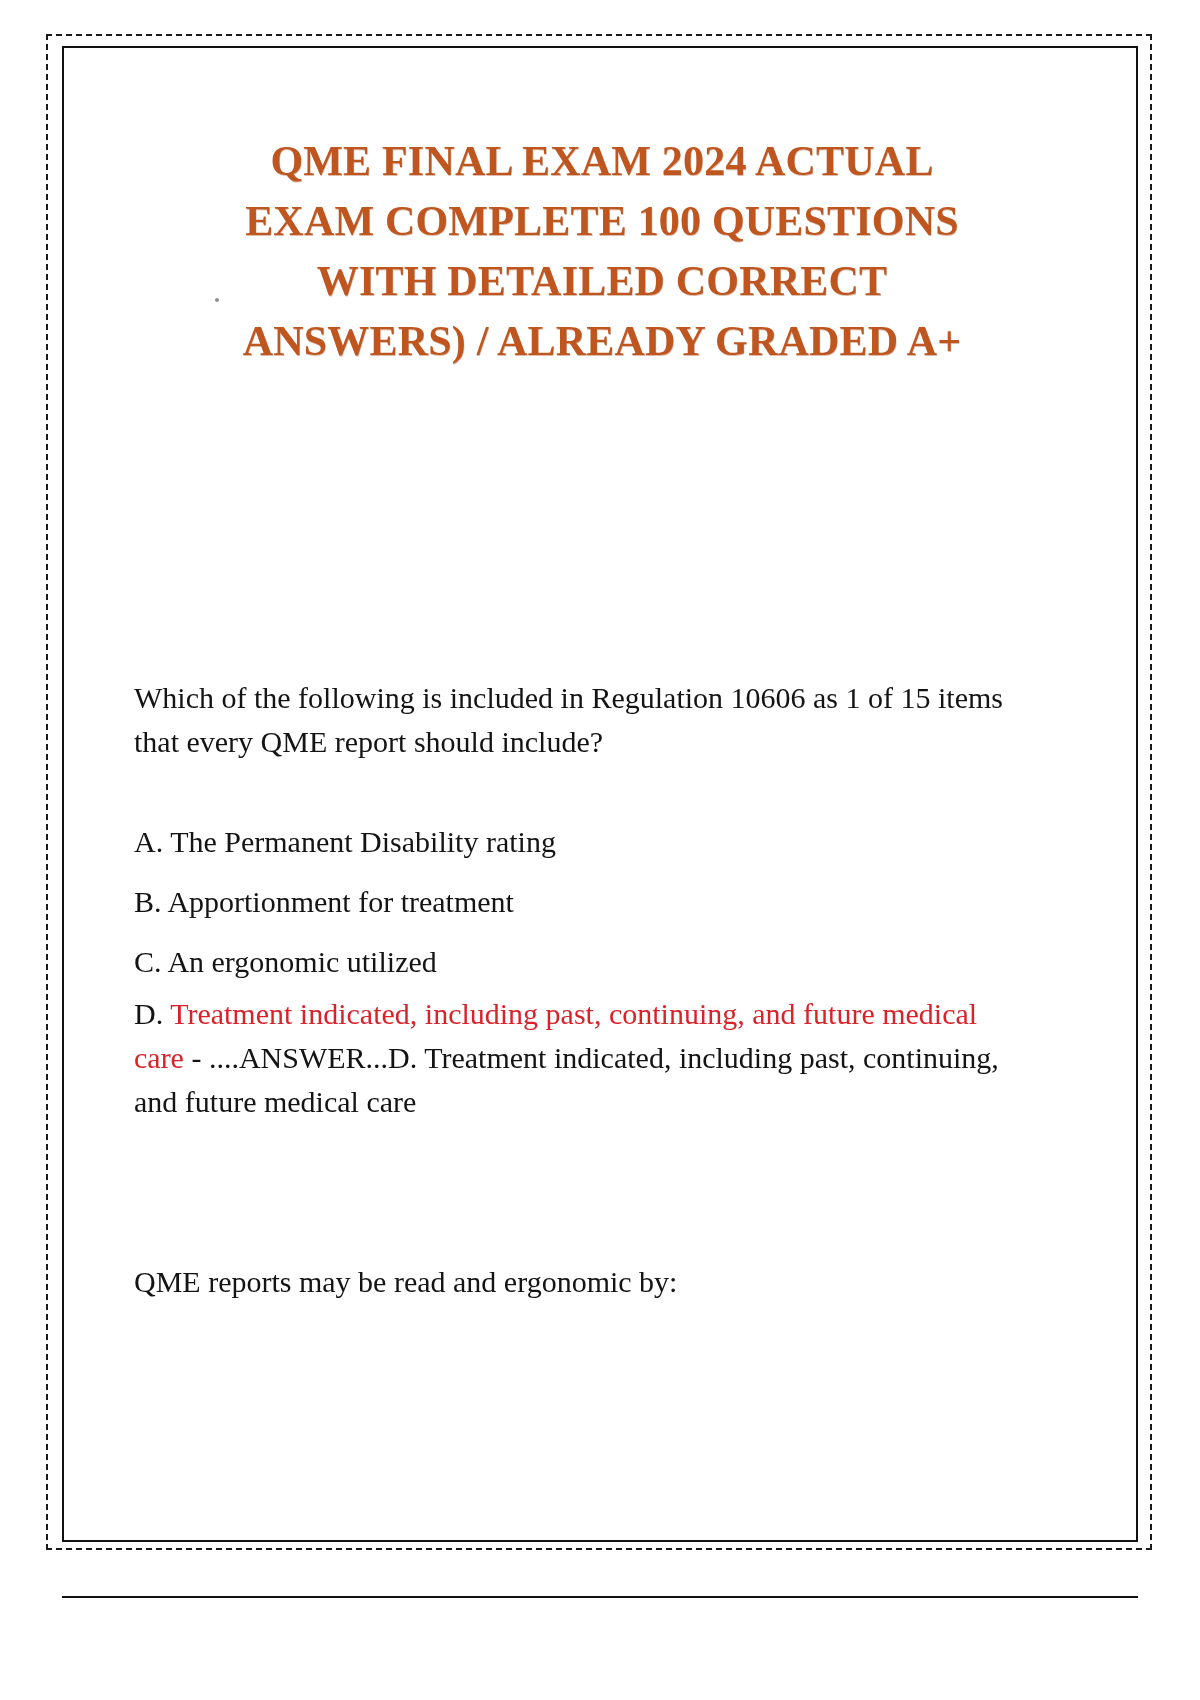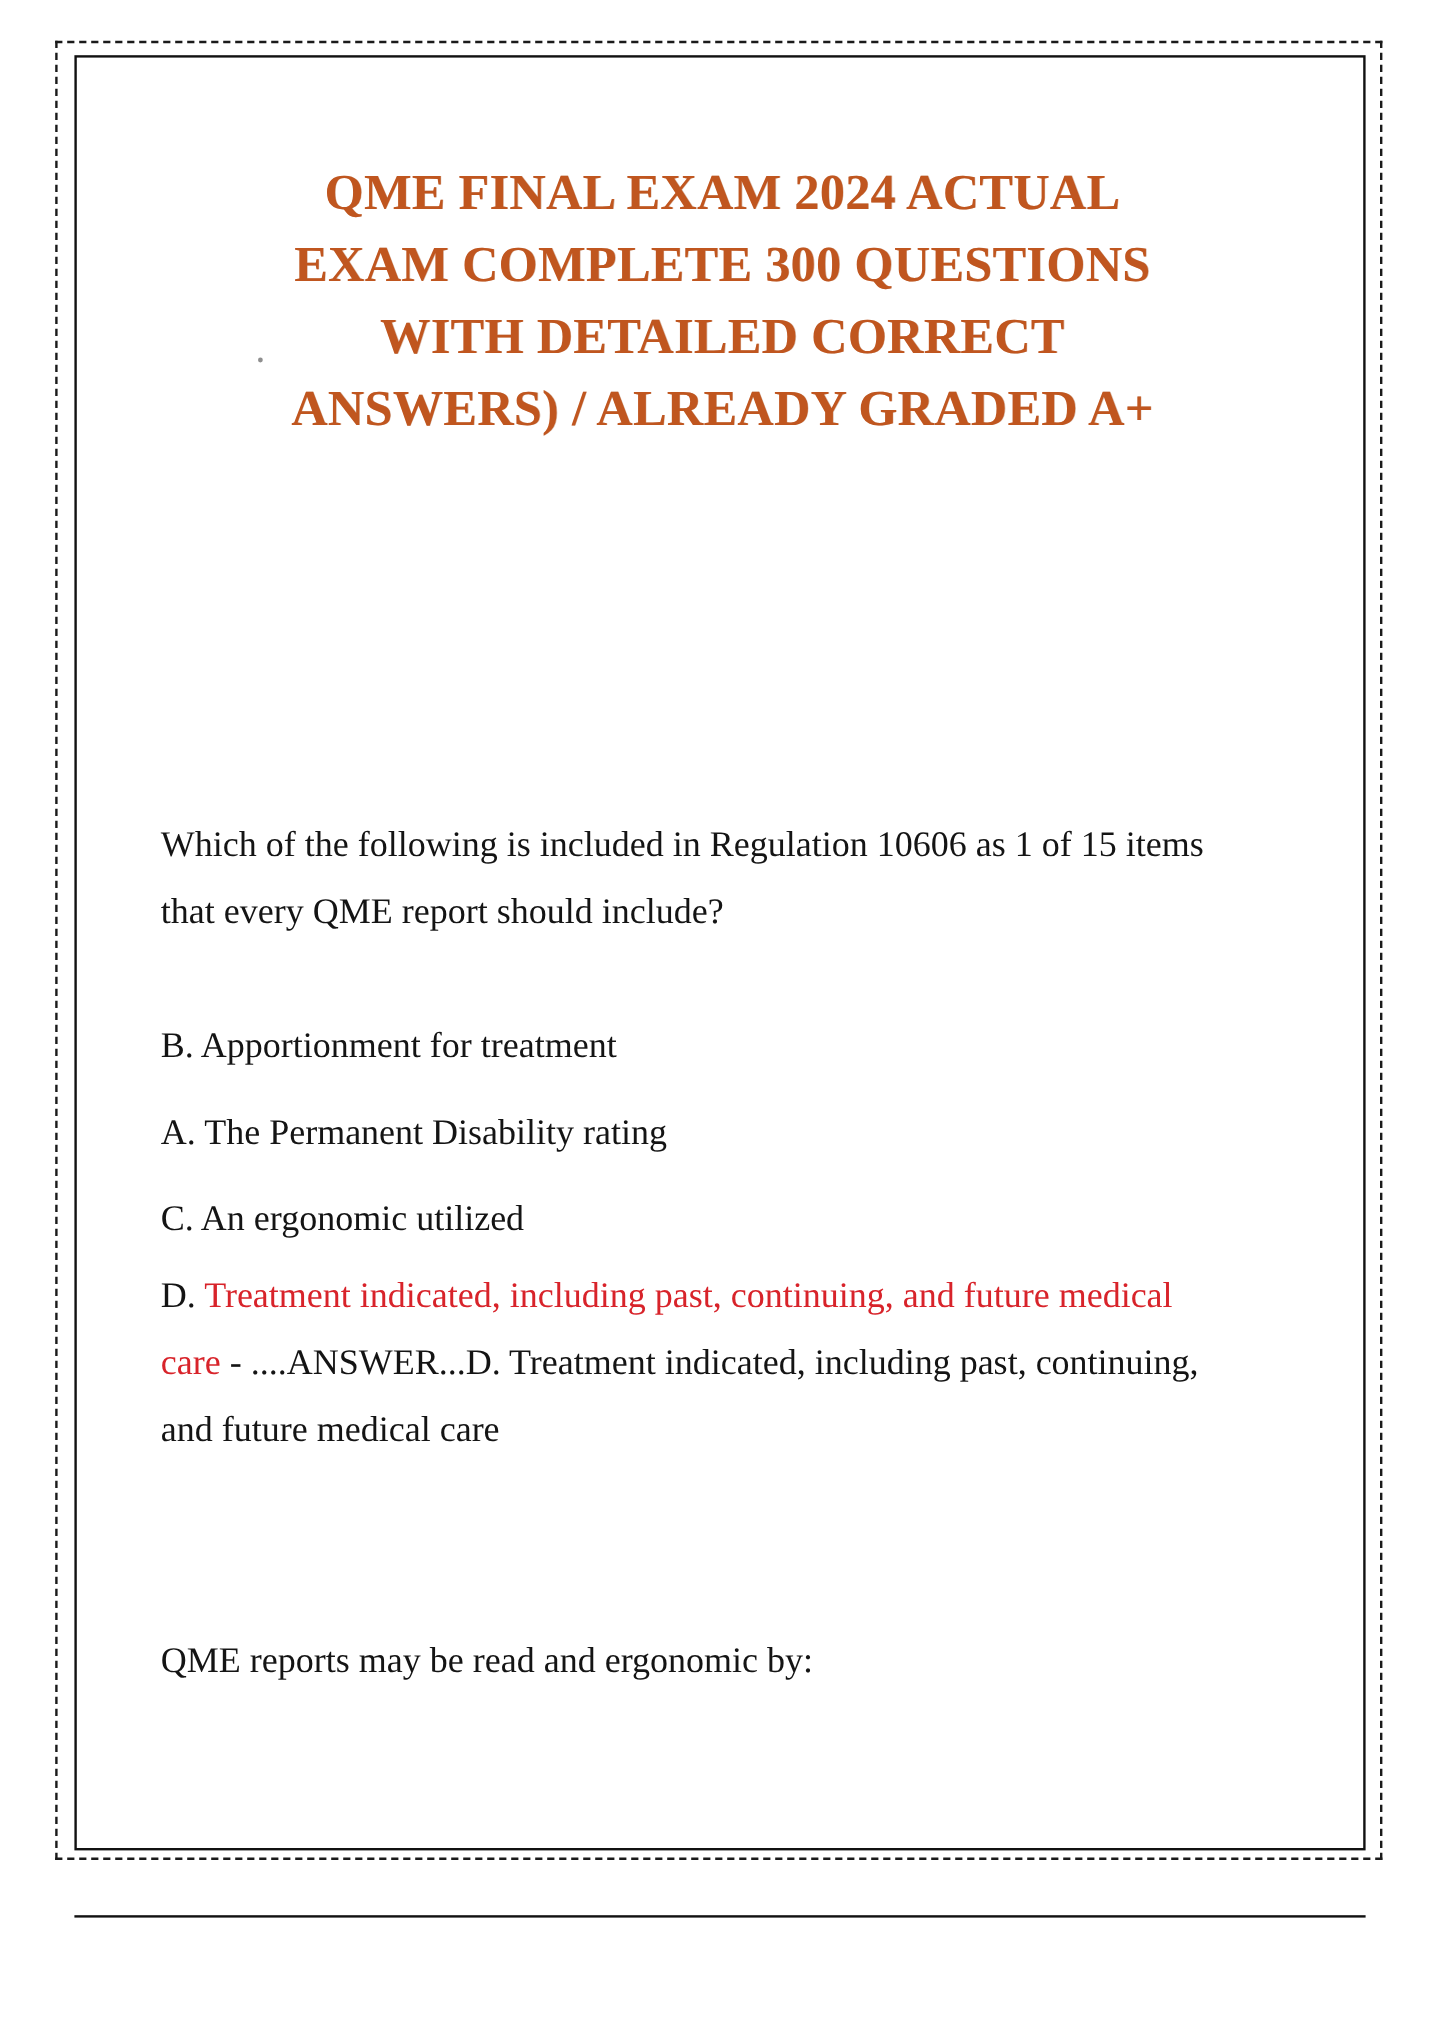--- a/index.html
+++ b/index.html
@@ -97,21 +97,21 @@
     opacity: 0.75;
   }
 
   
   .body-block {
     position: absolute;
     left: 72px;
     top: 630px;
     width: 890px;
     font-size: 30px;
-    line-height: 56px;
+    line-height: 44px;
     color: #141414;
   }
 
   .q-stem {
     margin: 0 0 0 0;
     width: 880px;
   }
 
   .spacer-md { height: 56px; }
   .spacer-sm { height: 38px; }
@@ -142,41 +142,41 @@
 <div class="page-scan">
 
   <div class="dashed-frame"></div>
   <div class="solid-frame"></div>
   <div class="bottom-rule"></div>
 
   <div class="content">
 
     <div class="doc-title">
       <div>QME FINAL EXAM 2024 ACTUAL</div>
-      <div>EXAM COMPLETE 300 QUESTIONS</div>
+      <div>EXAM COMPLETE 100 QUESTIONS</div>
       <div>WITH DETAILED CORRECT</div>
       <div>ANSWERS) / ALREADY GRADED A+</div>
     </div>
 
     <div class="scan-speck"></div>
 
     <div class="body-block">
 
       <p class="q-stem">Which of the following is included in Regulation 10606 as 1 of 15 items that every QME report should include?</p>
 
       <div class="spacer-md"></div>
 
       <p class="option">
-        <span>B.</span>
-        <span>Apportionment for treatment</span>
+        <span>A.</span>
+        <span>The Permanent Disability rating</span>
       </p>
 
       <p class="option">
-        <span>A.</span>
-        <span>The Permanent Disability rating</span>
+        <span>B.</span>
+        <span>Apportionment for treatment</span>
       </p>
 
       <p class="option">
         <span>C.</span>
         <span>An ergonomic utilized</span>
       </p>
 
       <p class="answer-line">
         <span>D.</span>
         <span class="answer-hl">Treatment indicated, including past, continuing, and future medical care</span><span> - ....ANSWER...D. Treatment indicated, including past, continuing, and future medical care</span>

